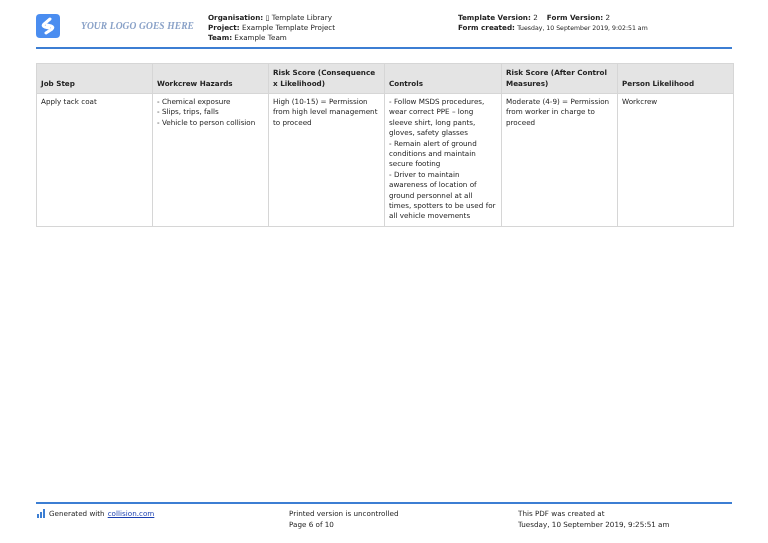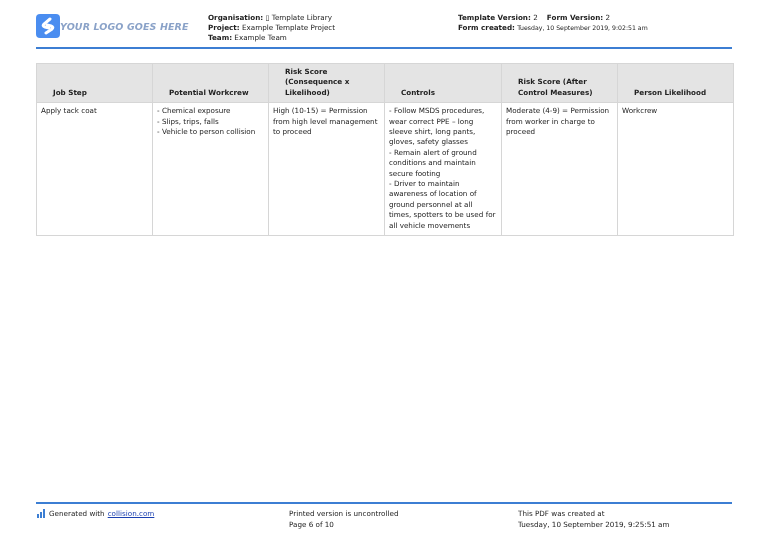--- a/index.html
+++ b/index.html
@@ -8,37 +8,37 @@
       font-family: "DejaVu Sans", "Liberation Sans", sans-serif; color: #222;
       overflow: hidden;
     }
     .header { position: absolute; left: 36px; top: 10px; width: 696px; height: 36px; }
     .logo { position: absolute; left: 0; top: 4px; display: flex; align-items: center; }
     .logo-icon {
       width: 24px; height: 24px; border-radius: 4px; background: #4a8df0;
       display: flex; align-items: center; justify-content: center;
     }
     .logo-text {
-      margin-left: 0; font-size: 9.5px; font-weight: bold; font-style: italic;
-      color: #8aa2c8; letter-spacing: 0.1px;
+      margin-left: 21px; font-size: 9.5px; font-weight: bold; font-style: italic;
+      color: #8aa2c8; letter-spacing: 0.1px; font-family: Liberation Serif, serif;
     }
     .meta { position: absolute; font-size: 7.2px; line-height: 10px; color: #222; }
     .meta b { font-weight: bold; }
     .meta-mid { left: 172px; top: 3px; }
     .meta-right { left: 422px; top: 3px; }
     .meta .small { font-size: 6.2px; }
     .rule-top { position: absolute; left: 36px; top: 47px; width: 696px; height: 2px; background: #3c7ed3; }
 
     table.risk {
       position: absolute; left: 36px; top: 63px; width: 697px;
       border-collapse: collapse; table-layout: fixed; font-size: 7.2px; line-height: 10.4px;
     }
     table.risk th {
       background: #e4e4e4; text-align: left; vertical-align: bottom; font-weight: bold;
-      padding: 3px 4px 4px 16px; border: 1px solid #d6d6d6; height: 22px; color: #222;
+      padding: 3px 4px 4px 4px; border: 1px solid #d6d6d6; height: 22px; color: #222;
     }
     table.risk td {
       vertical-align: top; padding: 3px 4px 4px 4px; border: 1px solid #d6d6d6; color: #222;
       height: 122px;
       margin-left: 12px;
     }
     .line { display: block; }
 
     .rule-bottom { position: absolute; left: 36px; top: 502px; width: 696px; height: 1.5px; background: #3c7ed3; }
     .footer { position: absolute; top: 509px; font-size: 7.2px; line-height: 10.5px; color: #222; }
@@ -81,21 +81,21 @@
     <col style="width:116px">
       <col style="width:116px">
       <col style="width:116px">
     <col style="width:117px">
       <col style="width:116px">
       <col style="width:116px">
   </colgroup>
   <thead>
     <tr>
       <th>Job Step</th>
-      <th>Potential Workcrew</th>
+      <th>Workcrew Hazards</th>
       <th>Risk Score (Consequence x Likelihood)</th>
       <th>Controls</th>
       <th>Risk Score (After Control Measures)</th>
       <th>Person Likelihood</th>
     </tr>
   </thead>
   <tbody>
     <tr>
       <td>Apply tack coat</td>
       <td>

